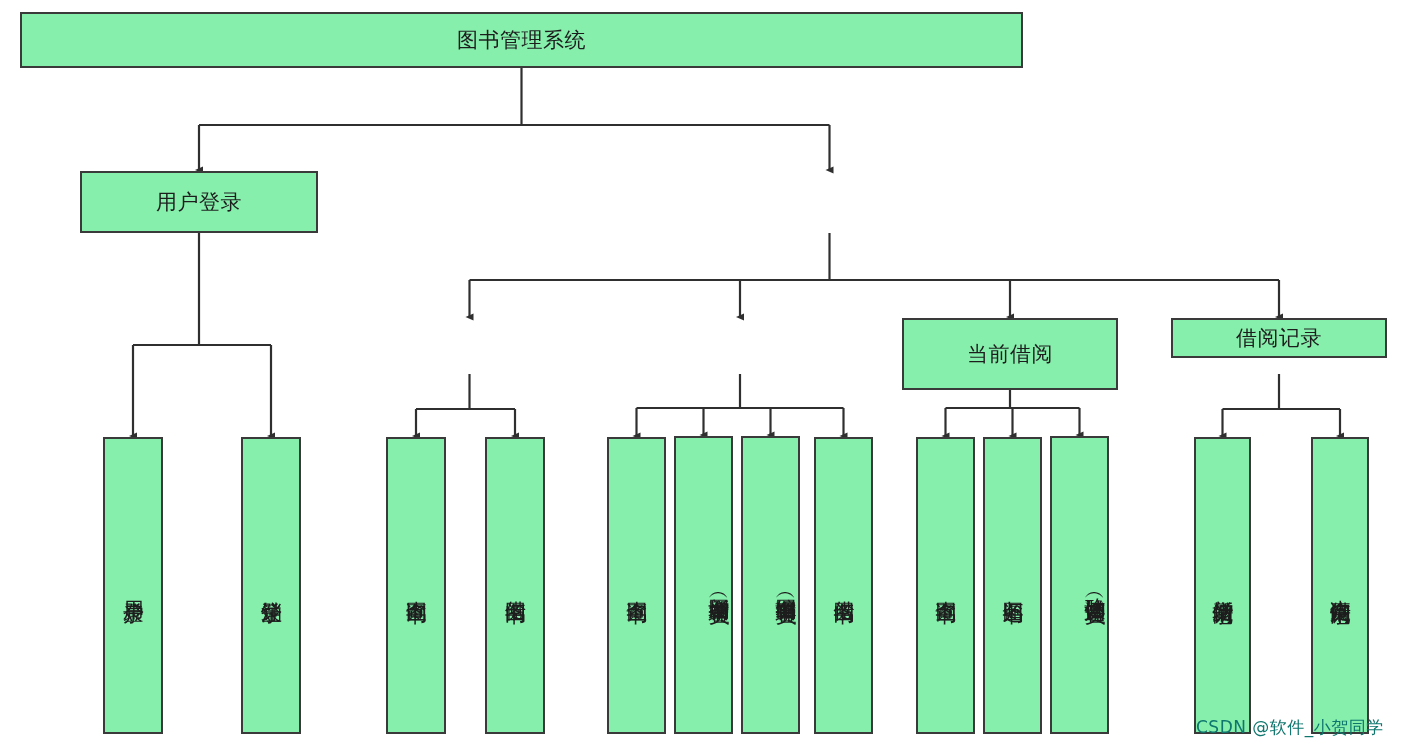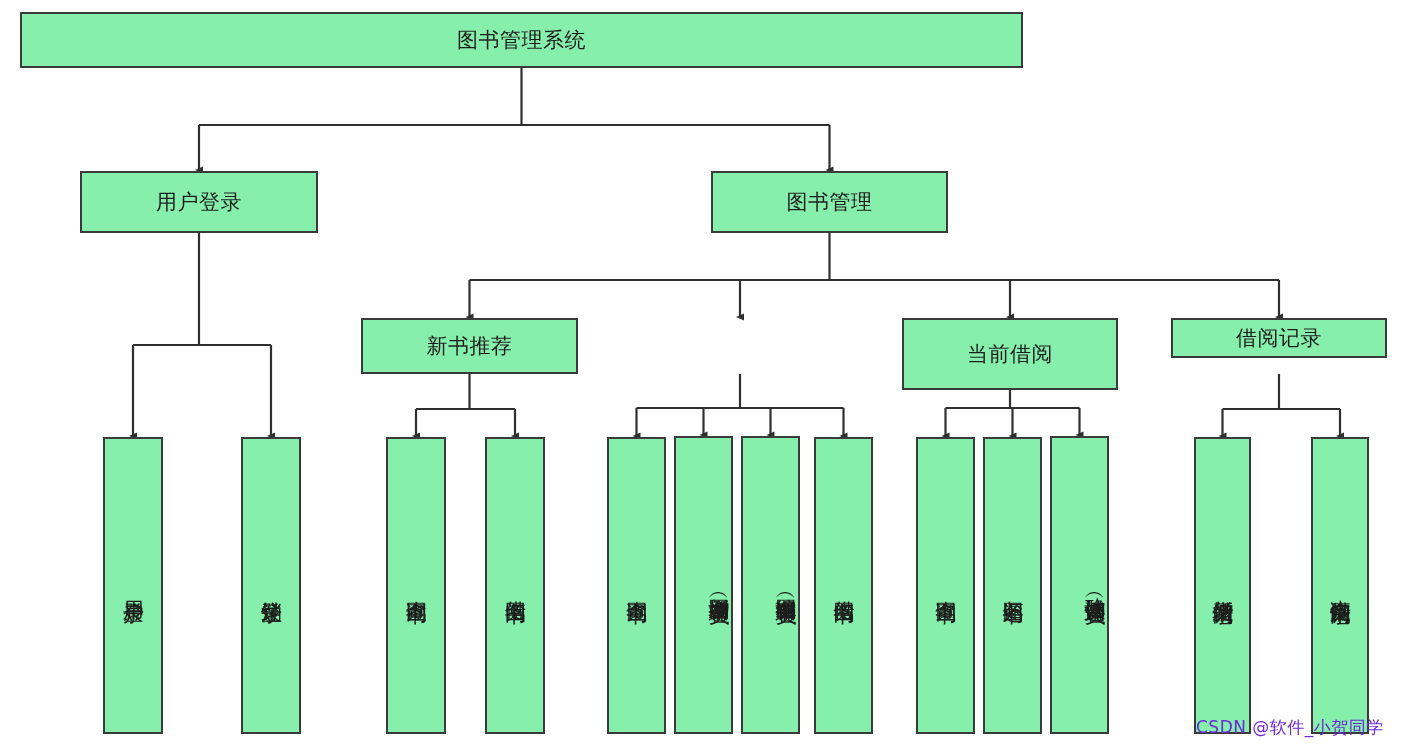--- a/index.html
+++ b/index.html
@@ -50,21 +50,21 @@
   .node.vert.toptext {
     align-items: flex-start;
     justify-content: center;
   }
   .node.vert.midtext {
     align-items: center;
   }
   .watermark {
     position: absolute;
     font-size: 17px;
-    color: #6d28d9;
+    color: #0f766e;
     white-space: nowrap;
     letter-spacing: 0.5px;
   }
 </style>
 </head>
 <body>
 
 <div id="canvas">
   <svg id="wires" viewBox="0 0 1405 747">
     <defs>
@@ -104,23 +104,21 @@
         <path d="M1079.5,408 L1079.5,435" fill="none" stroke="#2f2f2f" stroke-width="2.2" stroke-linecap="butt" marker-end="url(#arrowhead)"></path>
         <path d="M1279,374 L1279,409" fill="none" stroke="#2f2f2f" stroke-width="2.2" stroke-linecap="butt"></path>
         <path d="M1222.5,409 L1340,409" fill="none" stroke="#2f2f2f" stroke-width="2.2" stroke-linecap="butt"></path>
         <path d="M1222.5,409 L1222.5,436" fill="none" stroke="#2f2f2f" stroke-width="2.2" stroke-linecap="butt" marker-end="url(#arrowhead)"></path>
         <path d="M1340,409 L1340,436" fill="none" stroke="#2f2f2f" stroke-width="2.2" stroke-linecap="butt" marker-end="url(#arrowhead)"></path>
       </g>
   </svg>
 
   <div class="node horiz" style="left: 20px; top: 12px; width: 1003px; height: 56px;">图书管理系统</div>
   <div class="node horiz" style="left: 80px; top: 171px; width: 238px; height: 62px;">用户登录</div>
-  <div class="node horiz" style="left: 711px; top: 171px; width: 237px; height: 62px;">图书管理</div>
 
-  <div class="node horiz" style="left: 361px; top: 318px; width: 217px; height: 56px;">新书推荐</div>
   <div class="node horiz" style="left: 902px; top: 318px; width: 216px; height: 72px;">当前借阅</div>
   <div class="node horiz" style="left: 1171px; top: 318px; width: 216px; height: 40px;">借阅记录</div>
 
   <div class="node vert midtext" style="left: 103px; top: 437px; width: 60px; height: 297px;">用户登录</div>
   <div class="node vert midtext" style="left: 241px; top: 437px; width: 60px; height: 297px;">注销登录</div>
 
   <div class="node vert midtext" style="left: 386px; top: 437px; width: 60px; height: 297px;">查询图书</div>
   <div class="node vert midtext" style="left: 485px; top: 437px; width: 60px; height: 297px;">借阅图书</div>
 
   <div class="node vert midtext" style="left: 607px; top: 437px; width: 59px; height: 297px;">查询图书</div>

